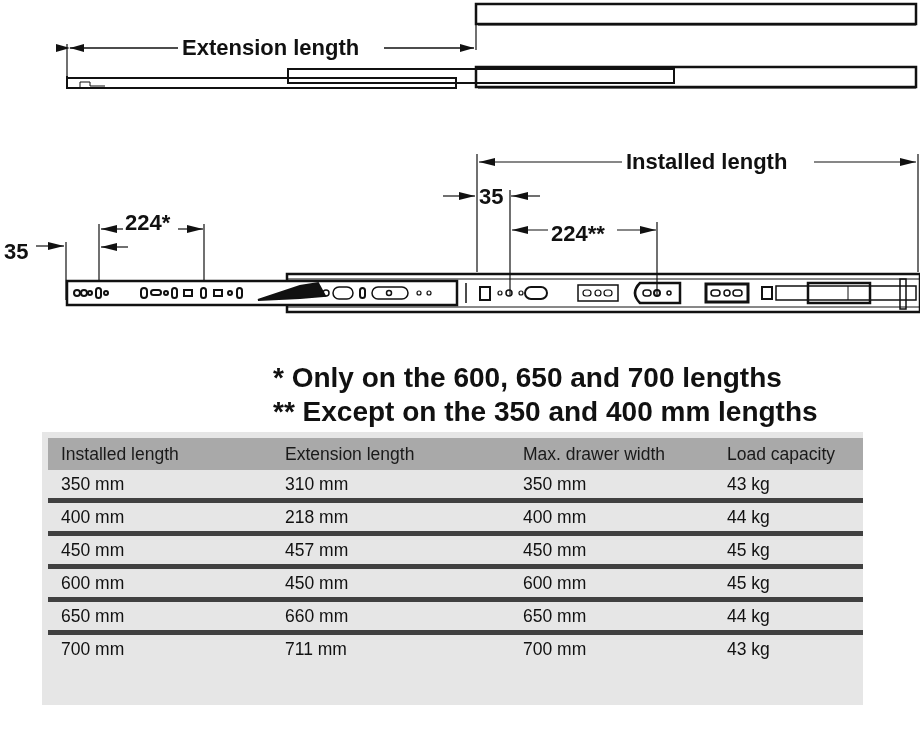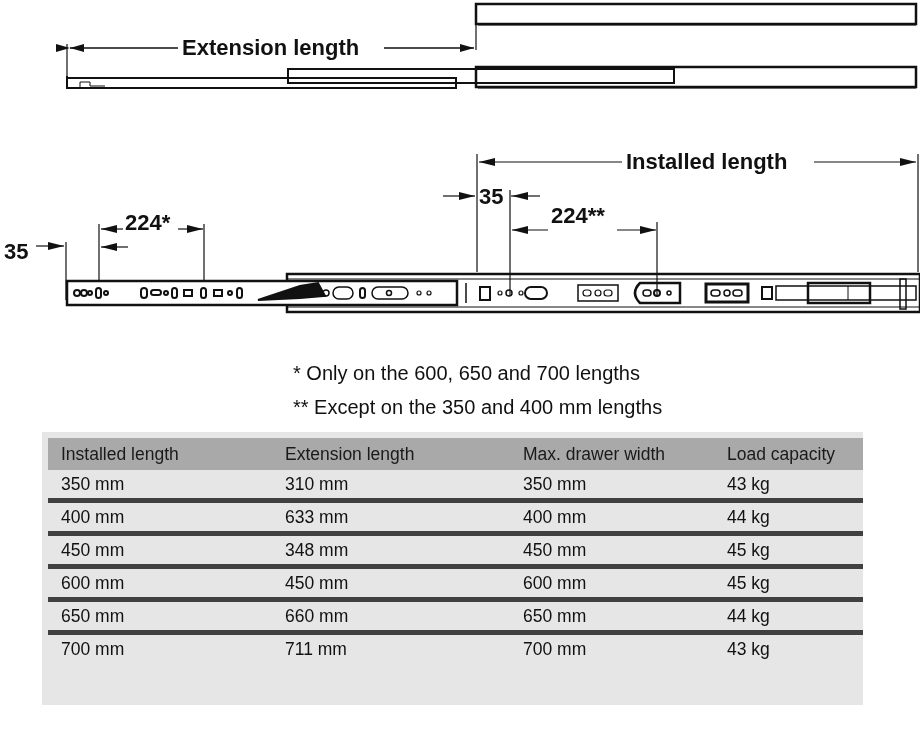--- a/index.html
+++ b/index.html
@@ -1,20 +1,20 @@
 <!DOCTYPE html>
 <html><head>
 <meta charset="utf-8">
 <style>
   html, body { margin: 0; padding: 0; background: #ffffff; }
   body { width: 920px; height: 734px; position: relative; overflow: hidden;
          font-family: "Liberation Sans", "DejaVu Sans", sans-serif; color: #111; }
   .abs { position: absolute; }
   .dim-label { font-weight: bold; font-size: 22px; color: #111; background: #fff; line-height: 1; }
-  .note { font-weight: normal; font-size: 20px; color: #111; white-space: nowrap; margin-left: 20px; }
+  .note { font-weight: bold; font-size: 28px; color: #111; white-space: nowrap; }
   svg.drawing { position: absolute; left: 0; top: 0; }
   .table-wrap { position: absolute; left: 42px; top: 432px; width: 821px; height: 273px;
                 background: #e6e6e6; }
   table.spec { position: absolute; left: 6px; top: 6px; width: 815px; border-collapse: collapse;
                font-size: 17.5px; }
   table.spec th { background: #a9a9a9; font-weight: normal; text-align: left; color: #1a1a1a;
                   height: 32px; padding: 0 0 0 13px; }
   table.spec td { color: #111; height: 28px; padding: 0 0 0 13px; border-top: 5px solid #404040; }
   table.spec tr.first td { border-top: none; margin-top: 40px; }
   table.spec th.c1, table.spec td.c1 { width: 211px; }
@@ -134,21 +134,21 @@
     <line x1="848" y1="286" x2="848" y2="300" stroke-width="1"></line>
     <rect x="900" y="279" width="6" height="30" stroke-width="1.5"></rect>
   </g>
 </svg>
 
 <div class="abs dim-label" style="left:182px; top:37px;">Extension length</div>
 <div class="abs dim-label" style="left:626px; top:151px;">Installed length</div>
 <div class="abs dim-label" style="left:4px; top:241px;">35</div>
 <div class="abs dim-label" style="left:125px; top:212px;">224*</div>
 <div class="abs dim-label" style="left:479px; top:186px; background:transparent;">35</div>
-<div class="abs dim-label" style="left:551px; top:205px;">224**</div>
+<div class="abs dim-label" style="left:551px; top:223px;">224**</div>
 
 <div class="abs note" style="left:273px; top:362px;">* Only on the 600, 650 and 700 lengths</div>
 <div class="abs note" style="left:273px; top:396px;">** Except on the 350 and 400 mm lengths</div>
 
 <div class="table-wrap">
   <table class="spec">
     <thead>
       <tr>
         <th class="c1">Installed length</th>
         <th class="c2">Extension length</th>
@@ -158,27 +158,27 @@
     </thead>
     <tbody>
       <tr class="first">
         <td class="c1">350 mm</td>
         <td class="c2">310 mm</td>
         <td class="c3">350 mm</td>
         <td class="c4">43 kg</td>
       </tr>
       <tr>
         <td class="c1">400 mm</td>
-        <td class="c2">633 mm</td>
+        <td class="c2">218 mm</td>
         <td class="c3">400 mm</td>
         <td class="c4">44 kg</td>
       </tr>
       <tr>
         <td class="c1">450 mm</td>
-        <td class="c2">348 mm</td>
+        <td class="c2">457 mm</td>
         <td class="c3">450 mm</td>
         <td class="c4">45 kg</td>
       </tr>
       <tr>
         <td class="c1">600 mm</td>
         <td class="c2">450 mm</td>
         <td class="c3">600 mm</td>
         <td class="c4">45 kg</td>
       </tr>
       <tr>

